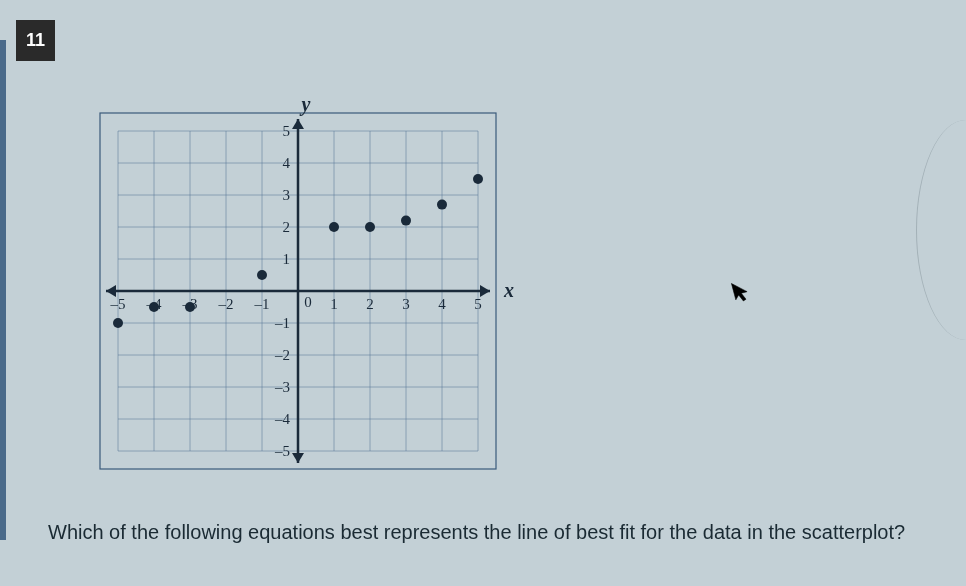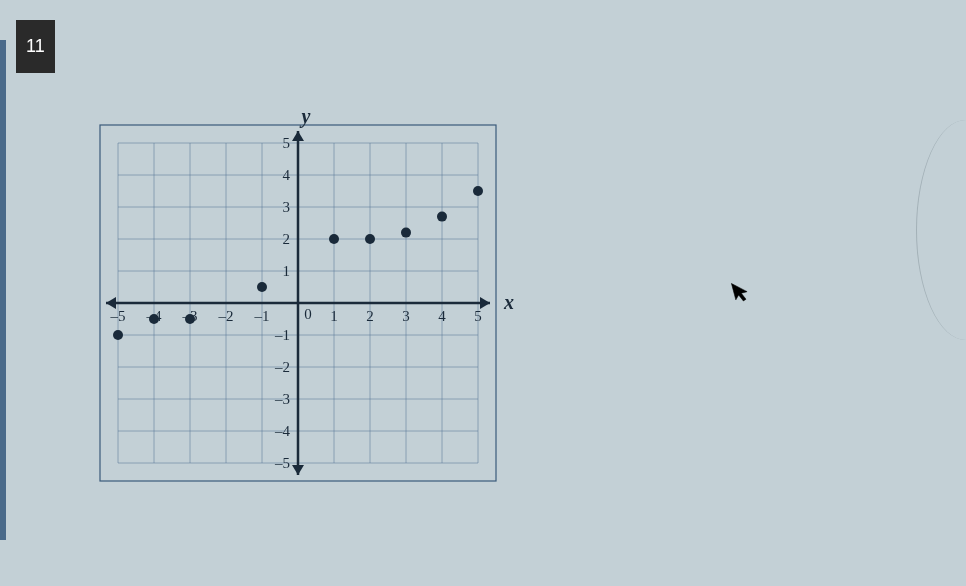--- a/index.html
+++ b/index.html
@@ -24,22 +24,22 @@
     }
     .question-header {
       display: flex;
       align-items: flex-start;
       gap: 20px;
       margin-left: 8px;
     }
     .question-number {
       background: #2a2a2a;
       color: #fff;
-      font-weight: normal;
-      padding: 16px 10px;
+      font-weight: bold;
+      padding: 10px 10px;
       font-size: 18px;
       min-width: 38px;
       text-align: center;
     }
     .question-text {
       color: #1a2a33;
       font-size: 20px;
       padding-top: 6px;
     }
     .chart-area {
@@ -147,20 +147,21 @@
         <circle cx="112" cy="216" r="5" fill="#1a2a3a"></circle>
         <circle cx="184" cy="184" r="5" fill="#1a2a3a"></circle>
         <circle cx="256" cy="136" r="5" fill="#1a2a3a"></circle>
         <circle cx="292" cy="136" r="5" fill="#1a2a3a"></circle>
         <circle cx="328" cy="129.60000000000002" r="5" fill="#1a2a3a"></circle>
         <circle cx="364" cy="113.6" r="5" fill="#1a2a3a"></circle>
         <circle cx="400" cy="88" r="5" fill="#1a2a3a"></circle>
       </svg>
   </div>
 
+  <div class="follow-up-text">Which of the following equations best represents the line of best fit for the data in the scatterplot?</div>
 
 </div>
 
 <div class="cursor-icon">
   <svg width="18" height="24" viewBox="0 0 18 24">
     <path d="M1 1 L1 18 L5 14 L8 21 L11 20 L8 13 L14 13 Z" fill="#000" stroke="#000" stroke-width="0.5"></path>
   </svg>
 </div>
 
 <div class="edge-curve"></div>

